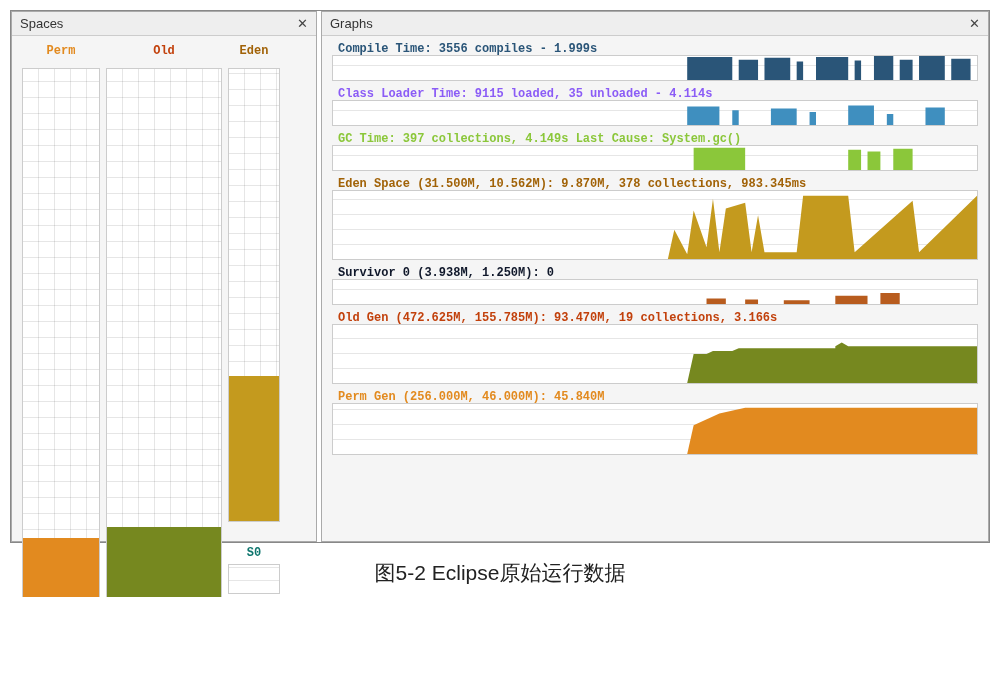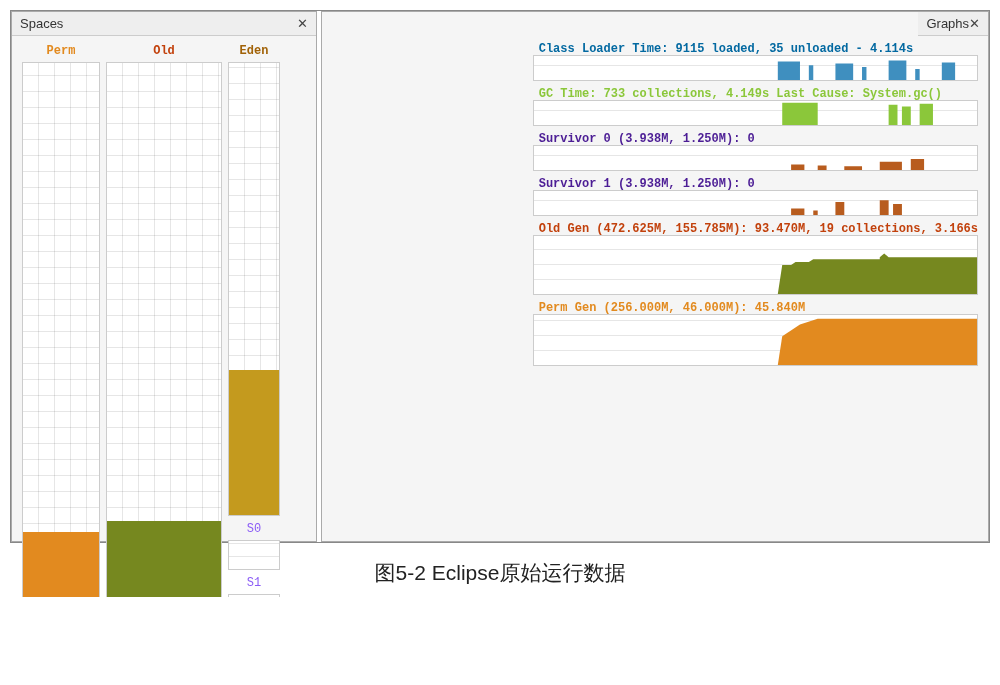--- a/index.html
+++ b/index.html
@@ -28,56 +28,56 @@
     padding: 4px 8px;
     display: flex;
     justify-content: space-between;
     align-items: center;
     font-family: sans-serif;
     font-size: 13px;
     color: #333;
   }
   .close-x { cursor: pointer; font-family: sans-serif; color: #444; }
   .spaces-panel { width: 306px; }
-  .graphs-panel { flex: 1; align-items: flex-end; }
+  .graphs-panel { flex: 1; }
   .spaces-body {
     flex: 1;
     display: flex;
     gap: 6px;
     padding: 8px 10px;
   }
   .space-col {
     display: flex;
     flex-direction: column;
     align-items: center;
   }
   .space-label {
     font-weight: bold;
-    margin-bottom: 4px;
+    margin-bottom: 10px;
   }
   .bar-container {
     border: 1px solid #ccc;
     position: relative;
     background: repeating-linear-gradient(0deg, #fff, #fff 15px, #e6e6e6 15px, #e6e6e6 16px),
                 repeating-linear-gradient(90deg, #fff, #fff 15px, #e6e6e6 15px, #e6e6e6 16px);
     background-blend-mode: multiply;
   }
   .bar-fill {
     position: absolute;
     left: 0; right: 0; bottom: 0;
   }
   .survivor-mini {
     border: 1px solid #ccc;
     margin-top: 4px;
     width: 52px;
     height: 30px;
     background: repeating-linear-gradient(0deg, #fff, #fff 12px, #e6e6e6 12px, #e6e6e6 13px),
                 repeating-linear-gradient(90deg, #fff, #fff 12px, #e6e6e6 12px, #e6e6e6 13px);
   }
-  .survivor-label { font-weight: normal; margin-top: 6px; color: #8b5cf6; }
+  .survivor-label { font-weight: bold; margin-top: 24px; color: #0f766e; }
   .graphs-body {
     flex: 1;
     padding: 6px 10px 6px 10px;
     overflow: hidden;
   }
   .graph-row { margin-bottom: 6px; }
   .graph-title {
     font-weight: bold;
     padding-left: 6px;
     margin-bottom: -1px;
@@ -100,23 +100,23 @@
     font-family: sans-serif;
     font-size: 21px;
     color: #222;
     margin-top: 16px;
   }
   
   .c-perm { color:#e28a1f; } .f-perm { background:#e28a1f; }
   .c-old  { color:#c2410c; } .f-old  { background:#76881f; }
   .c-eden { color:#a16207; } .f-eden { background:#c49a1e; }
   .c-compile { color:#2a5578; }
-  .c-loader  { color:#0369a1; }
+  .c-loader  { color:#8b5cf6; }
   .c-gc      { color:#8bc73a; }
-  .c-surv    { color:#4c1d95; }
+  .c-surv    { color:#0f172a; }
 </style>
 </head>
 <body>
 
 <div class="app">
 
   <div class="panel spaces-panel">
     <div class="panel-header">
       <span>Spaces</span>
       <span class="close-x">✕</span>
@@ -151,57 +151,65 @@
     </div>
   </div>
 
   <div class="panel graphs-panel">
     <div class="panel-header">
       <span>Graphs</span>
       <span class="close-x">✕</span>
     </div>
     <div class="graphs-body">
 
+      <div class="graph-row">
+        <div class="graph-title c-compile">Compile Time: 3556 compiles - 1.999s</div>
+        <div class="graph-box" style="height:26px;">
+          <svg viewBox="0 0 100 26" preserveAspectRatio="none">
+            <path d="M55 26 L55 1 L62 1 L62 26 L63 26 L63 4 L66 4 L66 26 L67 26 L67 2 L71 2 L71 26 L72 26 L72 6 L73 6 L73 26 L75 26 L75 1 L80 1 L80 26 L81 26 L81 5 L82 5 L82 26 L84 26 L84 0 L87 0 L87 26 L88 26 L88 4 L90 4 L90 26 L91 26 L91 0 L95 0 L95 26 L96 26 L96 3 L99 3 L99 26 Z" fill="#2a5578"></path>
+          </svg>
+        </div>
+      </div>
 
       <div class="graph-row">
         <div class="graph-title c-loader">Class Loader Time: 9115 loaded, 35 unloaded - 4.114s</div>
         <div class="graph-box" style="height:26px;">
           <svg viewBox="0 0 100 26" preserveAspectRatio="none">
             <path d="M55 26 L55 6 L60 6 L60 26 L62 26 L62 10 L63 10 L63 26 L68 26 L68 8 L72 8 L72 26 L74 26 L74 12 L75 12 L75 26 L80 26 L80 5 L84 5 L84 26 L86 26 L86 14 L87 14 L87 26 L92 26 L92 7 L95 7 L95 26 Z" fill="#3f8fbf"></path>
           </svg>
         </div>
       </div>
 
       <div class="graph-row">
-        <div class="graph-title c-gc">GC Time: 733 collections, 4.149s  Last Cause: System.gc()</div>
+        <div class="graph-title c-gc">GC Time: 397 collections, 4.149s  Last Cause: System.gc()</div>
         <div class="graph-box" style="height:26px;">
           <svg viewBox="0 0 100 26" preserveAspectRatio="none">
             <path d="M56 26 L56 2 L64 2 L64 26 M80 26 L80 4 L82 4 L82 26 L83 26 L83 6 L85 6 L85 26 L87 26 L87 3 L90 3 L90 26 Z" fill="#8bc73a"></path>
           </svg>
         </div>
       </div>
 
+      <div class="graph-row">
+        <div class="graph-title c-eden">Eden Space (31.500M, 10.562M): 9.870M, 378 collections, 983.345ms</div>
+        <div class="graph-box" style="height:70px;">
+          <svg viewBox="0 0 100 70" preserveAspectRatio="none">
+            <path d="M52 70 L53 40 L55 65 L56 20 L58 58 L59 8 L60 63 L61 18 L64 12 L65 63 L66 25 L67 63 L72 63 L73 5 L80 5 L81 63 L90 10 L91 63 L100 5 L100 70 Z" fill="#c49a1e"></path>
+          </svg>
+        </div>
+      </div>
 
       <div class="graph-row">
         <div class="graph-title c-surv">Survivor 0 (3.938M, 1.250M): 0</div>
         <div class="graph-box" style="height:26px;">
           <svg viewBox="0 0 100 26" preserveAspectRatio="none">
             <path d="M58 26 L58 20 L61 20 L61 26 L64 26 L64 21 L66 21 L66 26 L70 26 L70 22 L74 22 L74 26 L78 26 L78 17 L83 17 L83 26 L85 26 L85 14 L88 14 L88 26 Z" fill="#b85c1e"></path>
           </svg>
         </div>
       </div>
 
-      <div class="graph-row">
-        <div class="graph-title c-surv">Survivor 1 (3.938M, 1.250M): 0</div>
-        <div class="graph-box" style="height:26px;">
-          <svg viewBox="0 0 100 26" preserveAspectRatio="none">
-            <path d="M58 26 L58 19 L61 19 L61 26 L63 26 L63 21 L64 21 L64 26 L68 26 L68 12 L70 12 L70 26 L78 26 L78 10 L80 10 L80 26 L81 26 L81 14 L83 14 L83 26 Z" fill="#b85c1e"></path>
-          </svg>
-        </div>
-      </div>
 
       <div class="graph-row">
         <div class="graph-title c-old">Old Gen (472.625M, 155.785M): 93.470M, 19 collections, 3.166s</div>
         <div class="graph-box" style="height:60px;">
           <svg viewBox="0 0 100 60" preserveAspectRatio="none">
             <path d="M55 60 L56 30 L58 30 L59 27 L62 27 L63 24 L78 24 L78 22 L79 18 L80 22 L100 22 L100 60 Z" fill="#76881f"></path>
           </svg>
         </div>
       </div>
 

